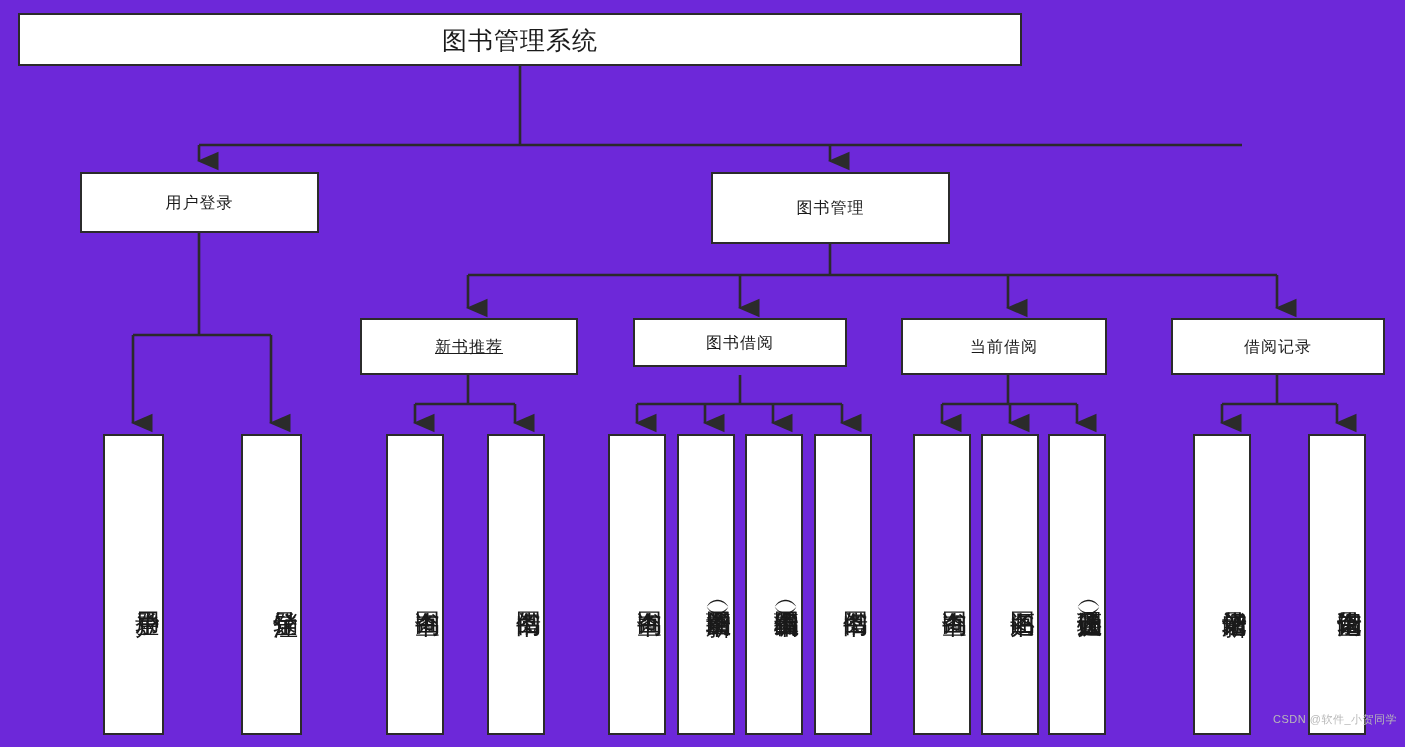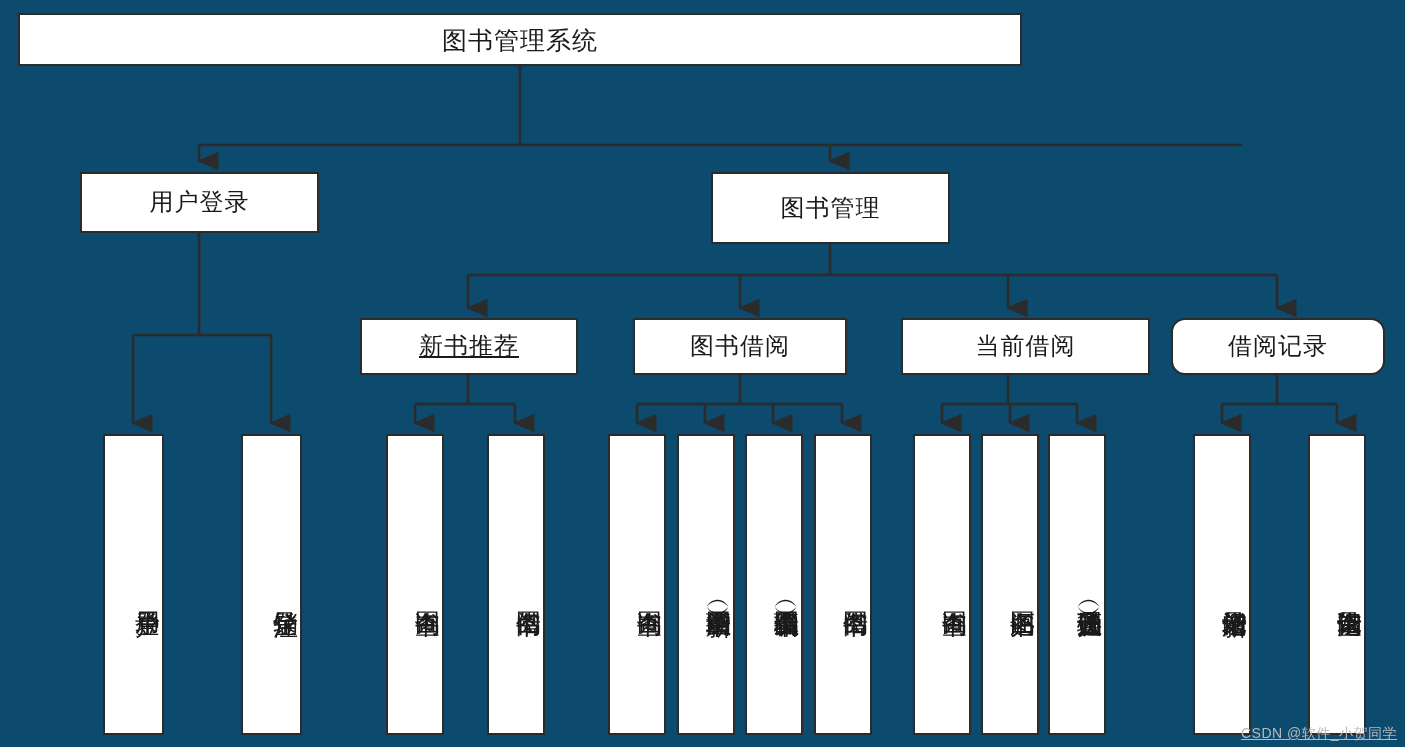--- a/index.html
+++ b/index.html
@@ -8,21 +8,21 @@
     padding: 0;
     background: #ffffff;
   }
   body {
     font-family: "Liberation Sans", "DejaVu Sans", sans-serif;
   }
   #canvas {
     position: relative;
     width: 1405px;
     height: 747px;
-    background: #0c4a6e;
+    background: #6d28d9;
     overflow: hidden;
   }
   #diagram-svg {
     position: absolute;
     left: 0;
     top: 0;
     width: 1405px;
     height: 747px;
   }
   
@@ -30,21 +30,21 @@
     position: absolute;
     box-sizing: border-box;
     border: 2.5px solid #2b2b2b;
     background: #ffffff;
     display: flex;
     align-items: center;
     justify-content: center;
     color: #1a1a1a;
   }
   .node.horizontal {
-    font-size: 24px;
+    font-size: 16px;
     letter-spacing: 1px;
     line-height: 1.2;
     white-space: nowrap;
   }
   .node.vertical {
     font-size: 25px;
     line-height: 1.18;
     letter-spacing: 0px;
     writing-mode: vertical-rl;
     text-orientation: upright;
@@ -57,27 +57,26 @@
     text-orientation: upright;
     display: block;
   }
   #title-node {
     font-size: 25px;
   }
   
   #watermark {
     position: absolute;
     right: 8px;
-    bottom: 4px;
-    font-size: 14px;
+    bottom: 20px;
+    font-size: 11px;
     color: #b9b9b9;
     letter-spacing: 0.5px;
     white-space: nowrap;
     pointer-events: none;
-    text-decoration: underline;
   }
 </style>
 </head>
 <body>
 
 <div id="canvas">
 
   <svg id="diagram-svg" viewBox="0 0 1405 747">
     <defs>
       <marker id="arrow" viewBox="0 0 12 12" refX="6" refY="10" markerWidth="9" markerHeight="9" orient="auto-start-reverse">
@@ -129,25 +128,25 @@
   </svg>
 
   <div class="node horizontal" id="title-node" style="left:18px; top:13px; width:1004px; height:53px;">图书管理系统</div>
 
   <div class="node horizontal" style="left:80px; top:172px; width:239px; height:61px;">用户登录</div>
 
   <div class="node horizontal" style="left:711px; top:172px; width:239px; height:72px;">图书管理</div>
 
   <div class="node horizontal" style="left:360px; top:318px; width:218px; height:57px;text-decoration:underline;">新书推荐</div>
 
-  <div class="node horizontal" style="left:633px; top:318px; width:214px; height:57px;">图书借阅</div>
-
-  <div class="node horizontal" style="left:901px; top:318px; width:249px; height:57px;">当前借阅</div>
-
-  <div class="node horizontal" style="left:1171px; top:318px; width:214px; height:57px;border-radius:14px;">借阅记录</div>
+  <div class="node horizontal" style="left:633px; top:318px; width:214px; height:49px;">图书借阅</div>
+
+  <div class="node horizontal" style="left:901px; top:318px; width:206px; height:57px;">当前借阅</div>
+
+  <div class="node horizontal" style="left:1171px; top:318px; width:214px; height:57px;">借阅记录</div>
 
   <div class="node vertical" style="left:103px; top:434px; width:61px; height:301px;">
     <span class="vtext">用户登录</span>
   </div>
 
   <div class="node vertical" style="left:241px; top:434px; width:61px; height:301px;">
     <span class="vtext">注销登录</span>
   </div>
 
   <div class="node vertical" style="left:386px; top:434px; width:58px; height:301px;">

